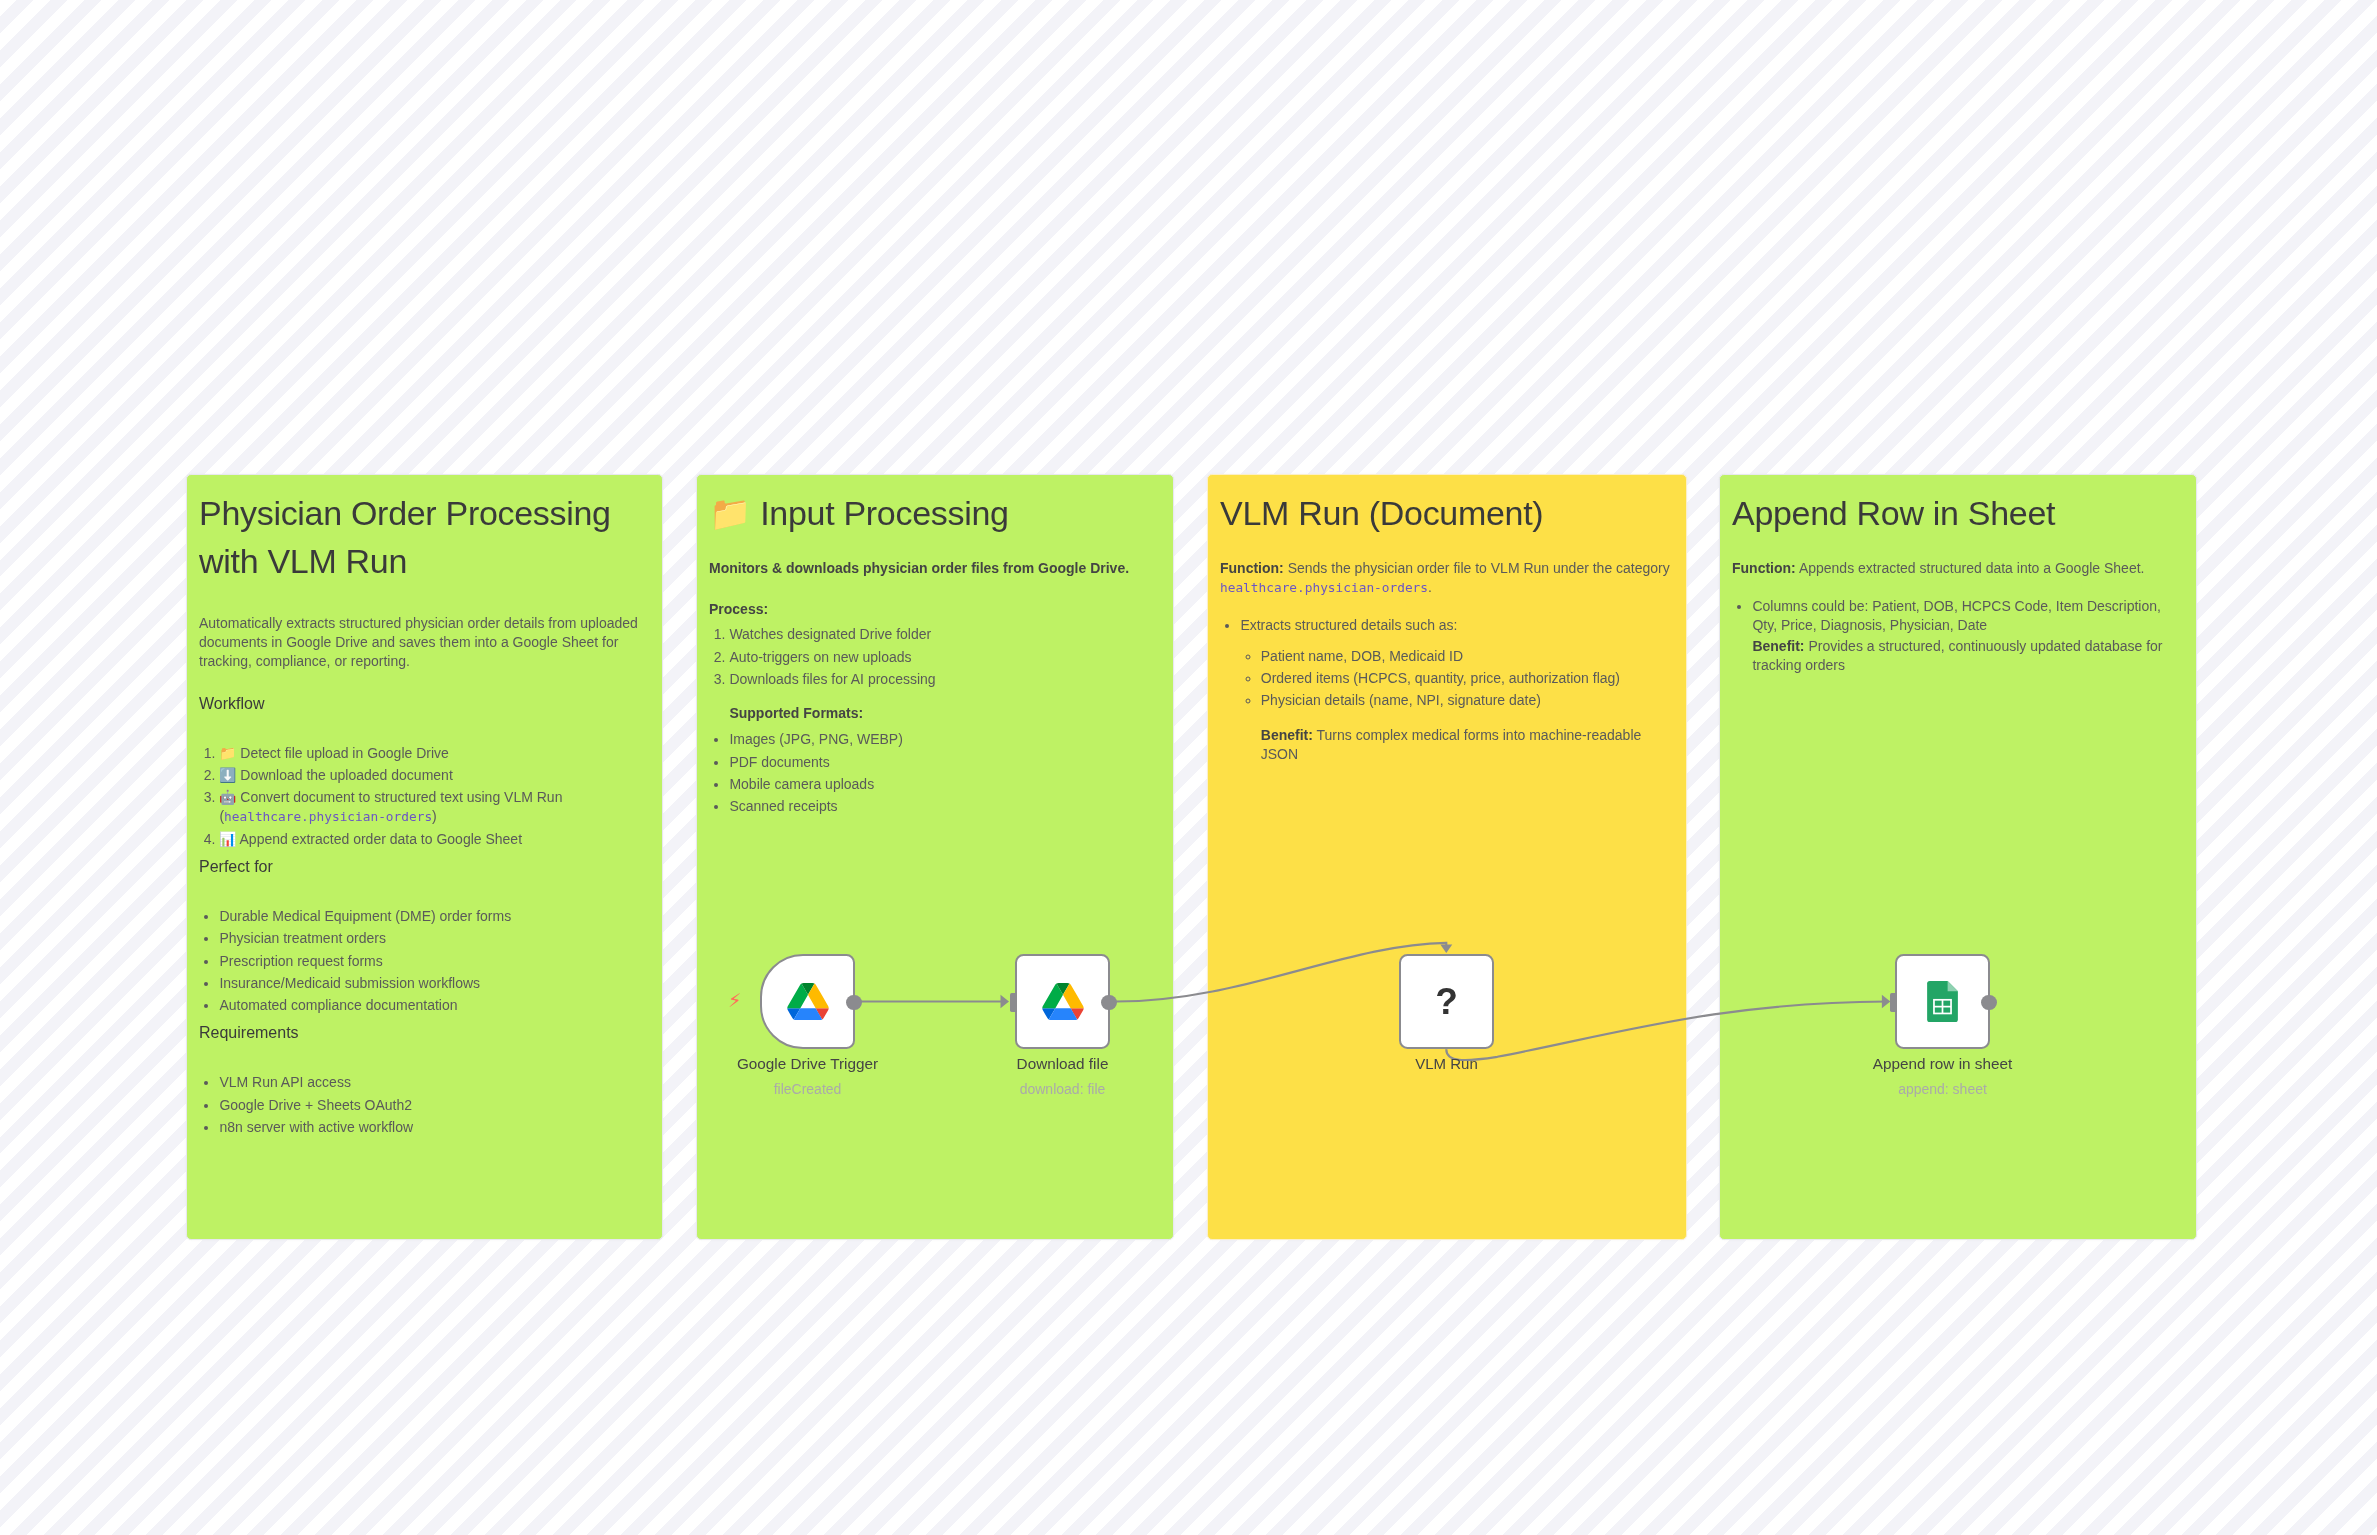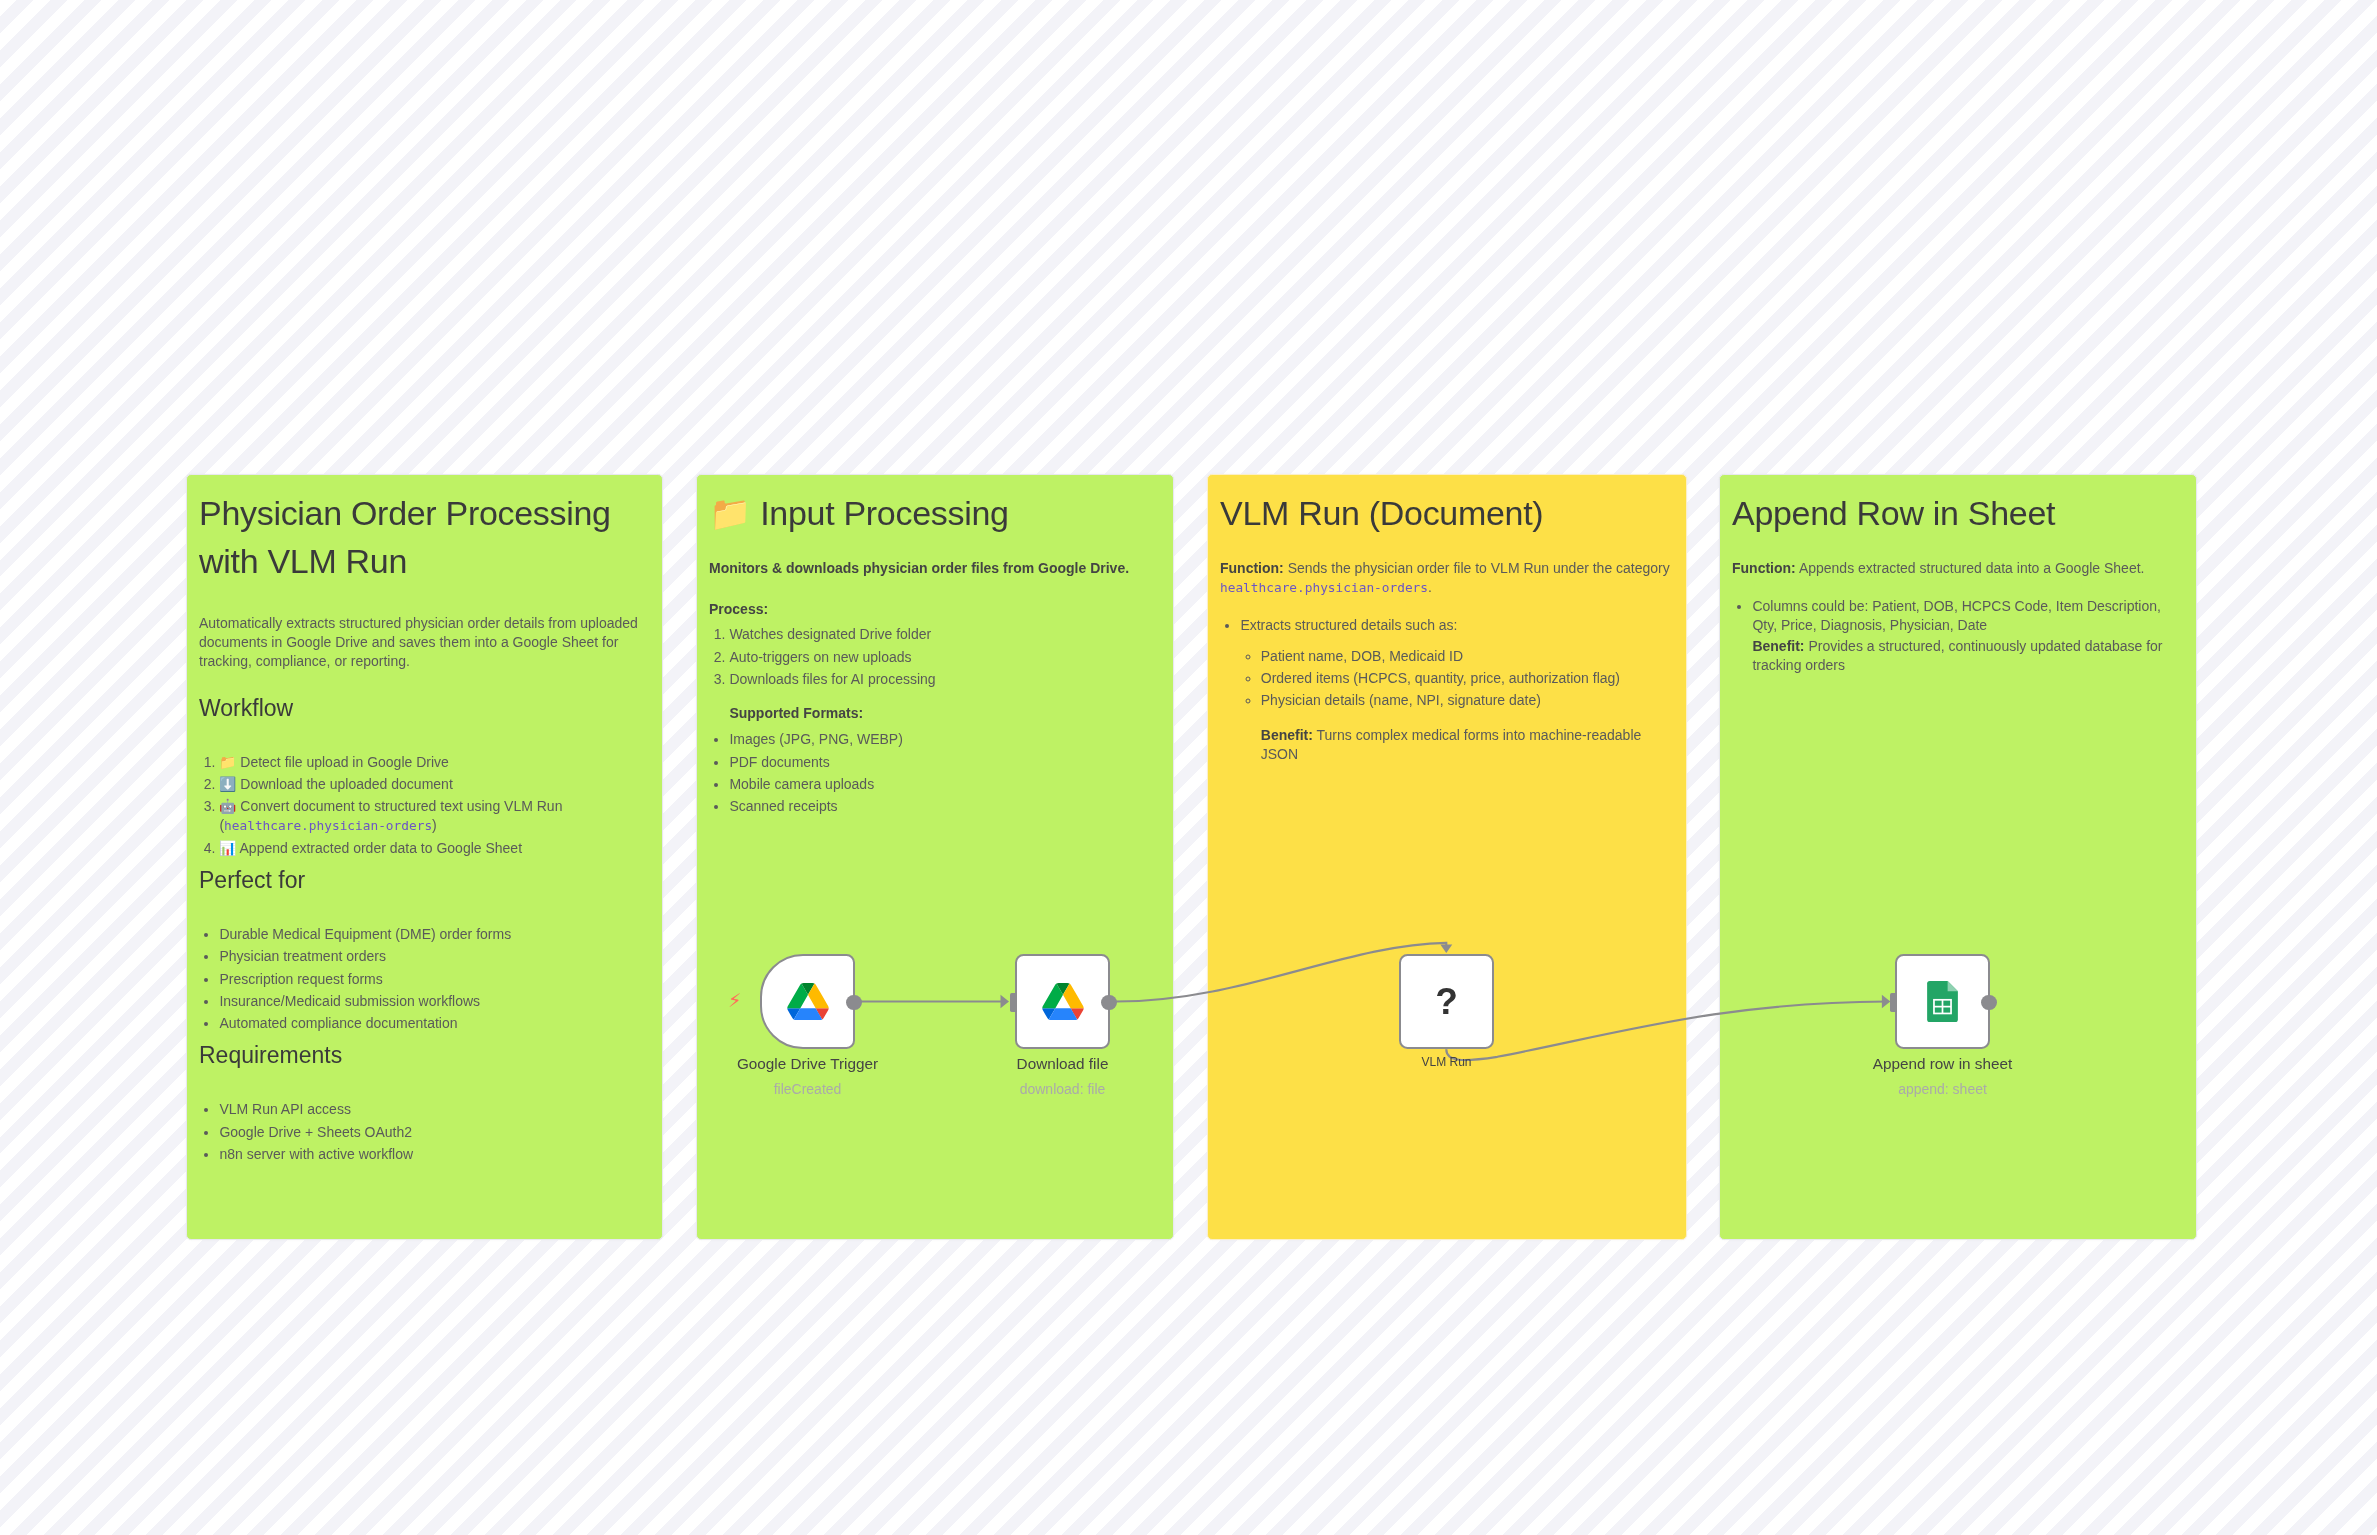--- a/index.html
+++ b/index.html
@@ -28,21 +28,21 @@
   .panel.yellow {
     background: #fde047;
     border-color: #fbefc9;
   }
   .panel h1 {
     font-size: 34px; line-height: 48px; font-weight: 500;
     color: #3a3a3a; margin-bottom: 29px; letter-spacing: -0.3px;
   }
   .panel h1.single { margin-bottom: 22px; }
   .panel h2 {
-    font-size: 23px; font-weight: 500; color: #3a3a3a;
+    font-size: 16px; font-weight: 500; color: #3a3a3a;
     margin: 9px 0 31px 0;
   }
   .panel p, .panel li {
     font-size: 14px; line-height: 19px; color: #5a5a5a;
   }
   .panel p.lead { margin-bottom: 24px; }
   .panel b { color: #444; font-weight: 700; }
   .panel ol, .panel ul { padding-left: 20.4px; }
   .panel ul li { list-style: disc; }
   .panel ul.sub { padding-left: 20.4px; margin-top: 12px; }
@@ -192,21 +192,21 @@
     <path d="M73.4 26.5l-12.7-22c-.8-1.4-1.95-2.5-3.3-3.3L43.65 25 59.8 53h27.45c0-1.55-.4-3.1-1.2-4.5z" fill="#ffba00"></path>
   </svg>
   <span class="handle-out"></span>
 </div>
 <div class="node-label" style="left:952px; top:1055px;">Download file</div>
 <div class="node-sub" style="left:952px; top:1081px;">download: file</div>
 
 <div class="node" style="left:1399px; top:954px;">
   <span class="q">?</span>
 </div>
-<div class="node-label" style="left:1336px; top:1055px; font-size:12px;">VLM Run</div>
+<div class="node-label" style="left:1336px; top:1055px; font-size:15px;">VLM Run</div>
 
 <div class="node" style="left:1895px; top:954px;">
   <span class="handle-in"></span>
   <svg width="31" height="41" viewBox="0 0 36 48">
     <path d="M0 3 Q0 0 3 0 L24 0 L36 12 L36 45 Q36 48 33 48 L3 48 Q0 48 0 45 Z" fill="#23a566"></path>
     <path d="M24 0 L24 12 L36 12 Z" fill="#8ed1b1"></path>
     <rect x="8" y="22" width="20" height="16" fill="none" stroke="#fff" stroke-width="2"></rect>
     <line x1="8" y1="30" x2="28" y2="30" stroke="#fff" stroke-width="2"></line>
     <line x1="18" y1="22" x2="18" y2="38" stroke="#fff" stroke-width="2"></line>
   </svg>

